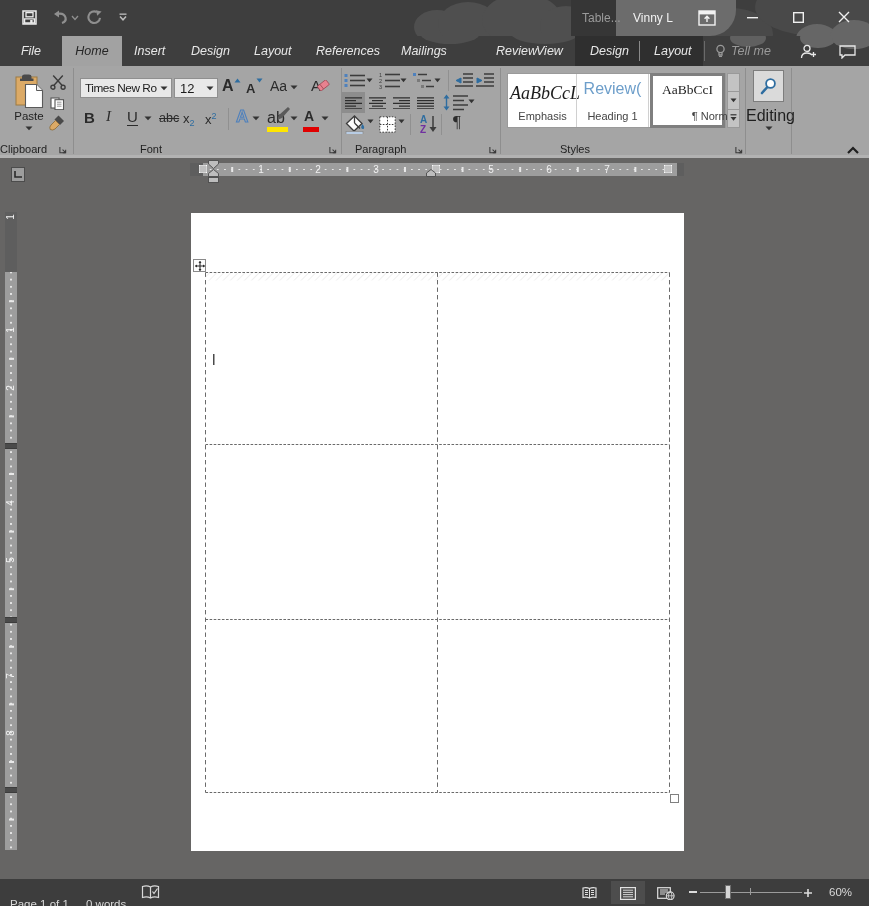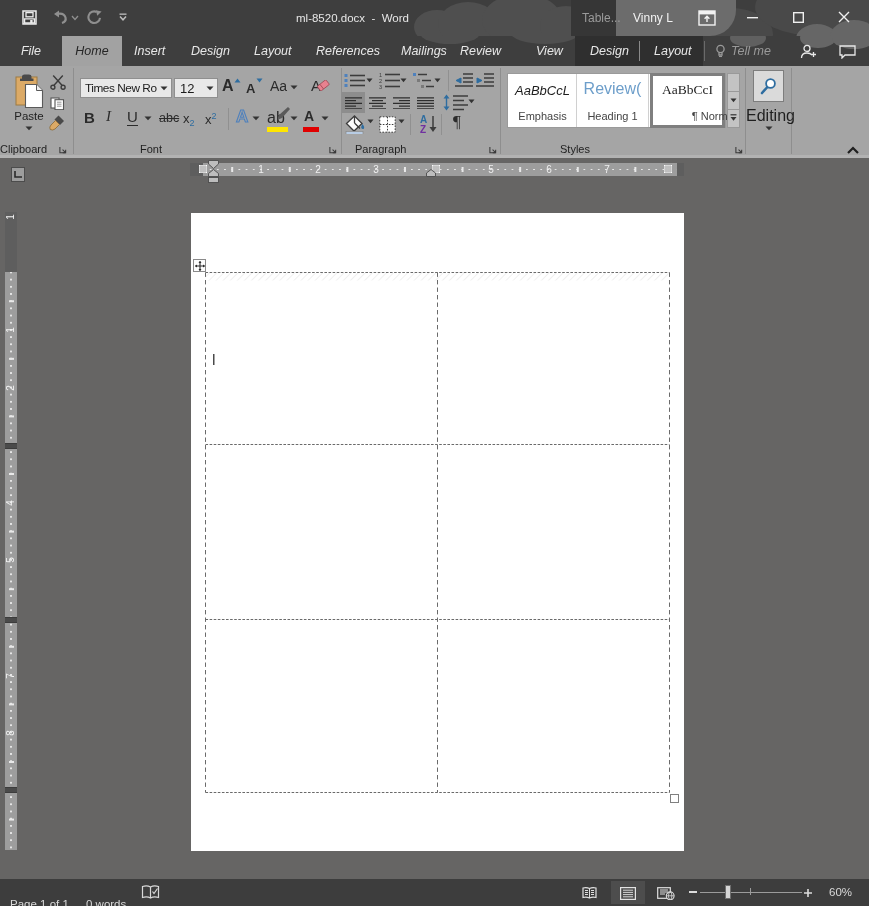--- a/index.html
+++ b/index.html
@@ -89,21 +89,20 @@
       <path d="M1 1 L4 4.5 L7 1" fill="none" stroke="#8f8f8f" stroke-width="1.3"></path>
     </svg>
   <svg class="icon" style="left:86px; top:10px;" width="16" height="16" viewBox="0 0 16 16">
     <path d="M10.8 2 A 5.8 5.8 0 1 0 14 7.8" fill="none" stroke="#8f8f8f" stroke-width="2.1"></path>
     <path d="M10 0.2 L15.6 1.6 L11.2 5.8 Z" fill="#8f8f8f"></path>
   </svg>
   <svg class="icon" style="left:119px; top:13px;" width="8" height="9" viewBox="0 0 8 9">
     <rect x="0.5" y="0.5" width="7" height="1.3" fill="#bdbdbd"></rect>
     <path d="M1 3.6 L4 6.8 L7 3.6" fill="none" stroke="#bdbdbd" stroke-width="1.5"></path>
   </svg>
-  <div class="ttext" style="left:296px; font-size:11.5px;">ml-8520.docx&nbsp;&nbsp;-&nbsp;&nbsp;Word</div>
   <div class="ttext" style="left:582px; color:#9b9b9b;">Table...</div>
   <div class="ttext" style="left:633px; color:#f2f2f2;">Vinny L</div>
   <svg class="icon" style="left:698px; top:10px;" width="18" height="16" viewBox="0 0 18 16">
     <rect x="1" y="1" width="16" height="14" fill="none" stroke="#f2f2f2" stroke-width="1.4"></rect>
     <rect x="1" y="1" width="16" height="3.4" fill="#f2f2f2"></rect>
     <path d="M9 12 L9 6.5 M6.6 8.8 L9 6.2 L11.4 8.8" fill="none" stroke="#f2f2f2" stroke-width="1.4"></path>
   </svg>
   <svg class="icon" style="left:747px; top:17px;" width="11" height="2" viewBox="0 0 11 2">
       <rect width="11" height="1.4" fill="#f0f0f0"></rect>
     </svg>
@@ -122,21 +121,21 @@
   <div class="cloud" style="left:800px; top:-8px; width:36px; height:20px; background:#666;"></div>
   <div class="cloud" style="left:832px; top:-9px; width:44px; height:22px; background:#666;"></div>
   <div id="ctxtabs"></div>
   <div class="tab" style="left:14px; width:34px;">File</div>
   <div class="tab" style="left:62px; width:60px; background:#a2a2a2; color:#262626;">Home</div>
   <div class="tab" style="left:134px; width:28px;">Insert</div>
   <div class="tab" style="left:191px; width:36px;">Design</div>
   <div class="tab" style="left:254px; width:36px;">Layout</div>
   <div class="tab" style="left:316px; width:57px;">References</div>
   <div class="tab" style="left:401px; width:45px;">Mailings</div>
-  <div class="tab" style="left:460px; width:35px;">Review</div>
+  <div class="tab" style="left:496px; width:35px;">Review</div>
   <div class="tab" style="left:536px; width:26px;">View</div>
   <div class="tab" style="left:590px; width:35px;">Design</div>
   <div class="tab" style="left:654px; width:37px;">Layout</div>
   <div class="abs" style="left:639px; top:5px; width:1px; height:20px; background:#8a8a8a;"></div>
   <div class="abs" style="left:704px; top:5px; width:1px; height:20px; background:#6a6a6a;"></div>
   <svg class="icon" style="left:715px; top:8px;" width="11" height="15" viewBox="0 0 11 15">
     <circle cx="5.5" cy="5" r="3.6" fill="none" stroke="#9a9a9a" stroke-width="1.3"></circle>
     <path d="M4 8.5 L4 11 L7 11 L7 8.5" fill="none" stroke="#9a9a9a" stroke-width="1.3"></path>
     <path d="M4 12.5 L7 12.5" stroke="#9a9a9a" stroke-width="1.1"></path>
   </svg>
@@ -340,21 +339,21 @@
   </svg>
   <div class="abs" style="left:441px; top:48px; width:1px; height:21px; background:#909090;"></div>
   <div class="abs" style="left:453px; top:46px; font-size:17px; color:#2b2b2b; font-family:'Liberation Serif',serif;">¶</div>
   <div class="glabel" style="left:355px; width:112px;">Paragraph</div>
   <svg class="launch" style="left:489px;" width="9" height="9" viewBox="0 0 9 9">
     <path d="M1 1 L1 7.5 L7.5 7.5" fill="none" stroke="#3a3a3a" stroke-width="1.2"></path>
     <path d="M4 4 L7.5 7.5 M7.5 4.2 L7.5 7.5 L4.2 7.5" fill="none" stroke="#3a3a3a" stroke-width="1.2"></path>
   </svg>
 
   <div class="abs" style="left:507px; top:7px; width:219px; height:55px; background:#ffffff; border:1px solid #9a9a9a;"></div>
-  <div class="abs" style="left:510px; top:17px; width:65px; text-align:center; font-size:13px; font-style:italic; color:#1d1d1d; font-family:Liberation Sans, sans-serif;">AaBbCcL</div>
+  <div class="abs" style="left:510px; top:17px; width:65px; text-align:center; font-size:18px; font-style:italic; color:#1d1d1d; font-family:Liberation Serif, serif;">AaBbCcL</div>
   <div class="abs" style="left:510px; top:44px; width:65px; text-align:center; font-size:11px; color:#444;">Emphasis</div>
   <div class="abs" style="left:576px; top:8px; width:1px; height:53px; background:#d0d0d0;"></div>
   <div class="abs" style="left:578px; top:14px; width:69px; text-align:center; font-size:16px; color:#6d9eca; overflow:hidden; white-space:nowrap;">Review(</div>
   <div class="abs" style="left:578px; top:44px; width:69px; text-align:center; font-size:11px; color:#444;">Heading 1</div>
   <div class="abs" style="left:648px; top:8px; width:1px; height:53px; background:#d0d0d0;"></div>
   <div class="abs" style="left:650px; top:7px; width:75px; height:55px; background:#fff; border:3px solid #7f7f7f;"></div>
   <div class="abs" style="left:653px; top:16px; width:69px; text-align:center; font-size:13.5px; color:#1d1d1d; font-family:'Liberation Serif',serif;">AaBbCcI</div>
   <div class="abs" style="left:686px; top:44px; width:56px; text-align:center; font-size:11px; color:#444;">¶ Normal</div>
   <div class="abs" style="left:727px; top:7px; width:13px; height:55px; background:#c3c3c3; border:1px solid #999;"></div>
   <div class="abs" style="left:727px; top:25px; width:13px; height:1px; background:#999;"></div>

